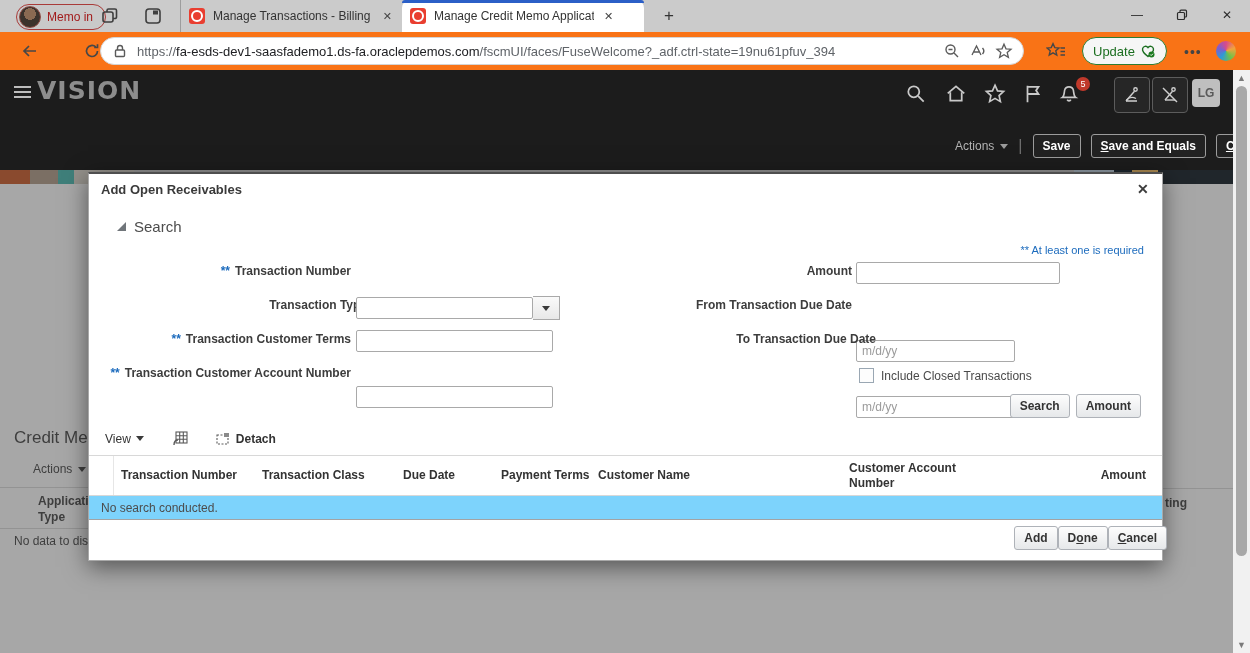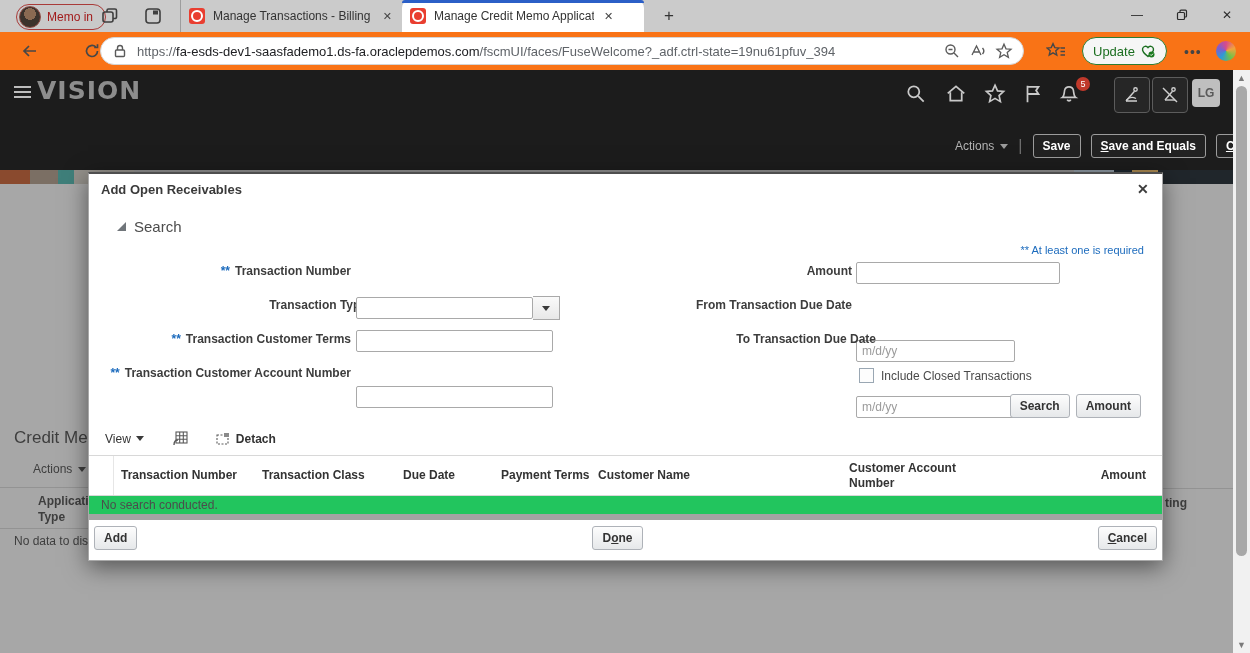--- a/index.html
+++ b/index.html
@@ -100,23 +100,23 @@
   .iconfield{position:relative;}
   .btn{background:linear-gradient(#fdfdfd,#e6e8ea);border:1px solid #aeb2b8;border-radius:3px;color:#333;
        font-weight:bold;font-size:12px;padding:4px 9px;white-space:nowrap;}
   #srbtns{left:0;top:220px;width:1052px;display:flex;justify-content:flex-end;gap:6px;}
   #ttoolbar{left:16px;top:256px;display:flex;align-items:center;gap:10px;font-size:12px;color:#333;}
   #ttoolbar .detach{font-weight:bold;display:flex;align-items:center;gap:5px;}
   #thead{left:0;top:281px;width:1073px;height:41px;border-top:1px solid #d8d8d8;border-bottom:1px solid #d8d8d8;
          display:flex;align-items:center;box-sizing:border-box;}
   .th{font-size:12px;font-weight:bold;color:#333;padding-left:7px;box-sizing:border-box;line-height:1.25;}
   .gut{width:24px;height:100%;border-right:1px solid #e6e6e6;}
-  #emptyrow{left:0;top:322px;width:1073px;height:24px;background:#22c55e;display:flex;align-items:center;
-            font-size:12px;color:#4c4c4c;padding-left:12px;box-sizing:border-box;border-bottom:6px solid #a3a3a3;}
-  #mfooter{left:5px;top:352px;width:1063px;display:flex;justify-content:space-between;gap:16px;}
+  #emptyrow{left:0;top:322px;width:1073px;height:24px;background:#7dd3fc;display:flex;align-items:center;
+            font-size:12px;color:#4c4c4c;padding-left:12px;box-sizing:border-box;border-bottom:1px solid #a3a3a3;}
+  #mfooter{left:15px;top:352px;width:1063px;display:flex;justify-content:flex-end;gap:0;}
   .chk{width:13px;height:13px;border:1px solid #9aa7b3;background:#fdfdfd;margin-right:7px;}
 </style>
 </head>
 <body>
 
 <div id="tabstrip" class="abs">
   <div id="signin" class="abs">
     <span class="av"></span>
     <span class="txt">Memo in</span>
   </div>

